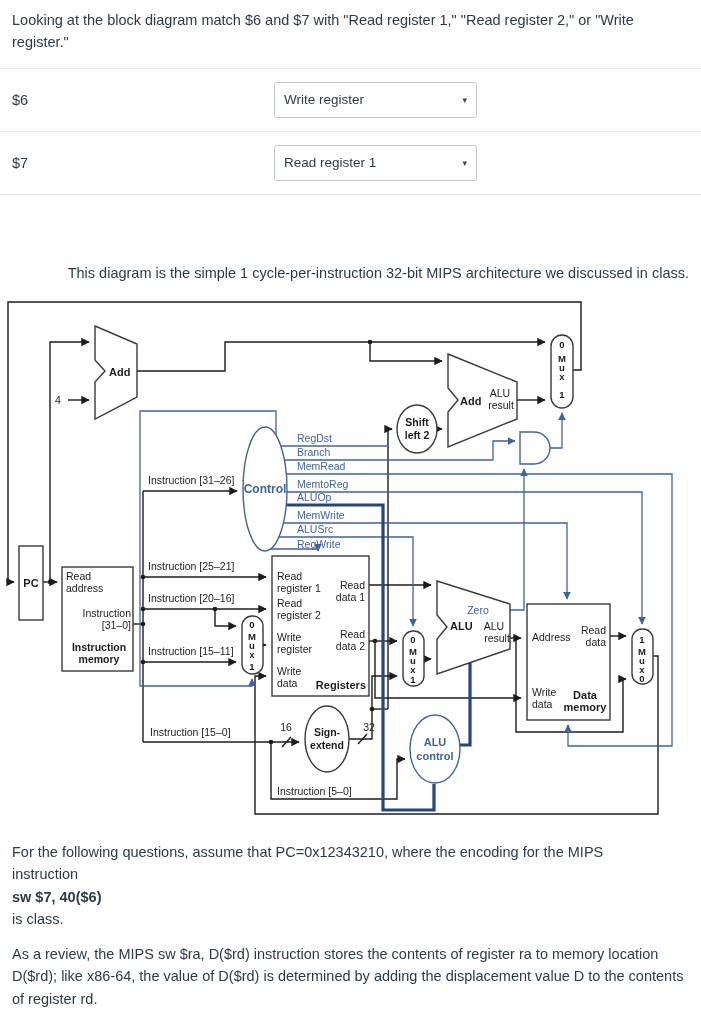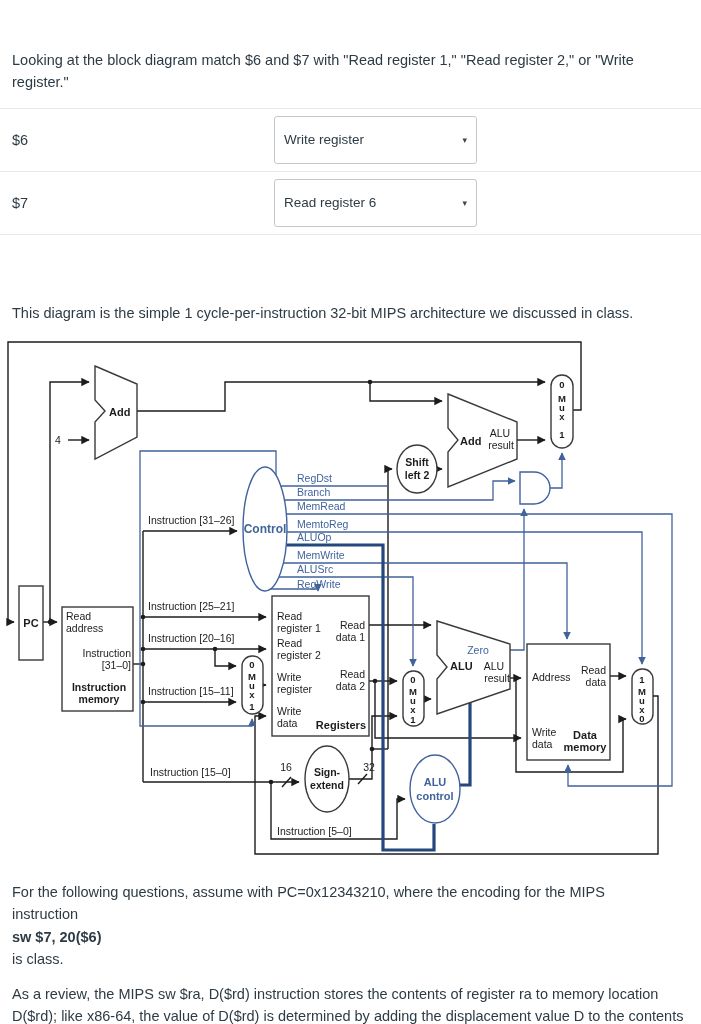--- a/index.html
+++ b/index.html
@@ -1,26 +1,26 @@
 <!DOCTYPE html>
 <html><head>
 <meta charset="utf-8">
 <style>
   html,body{margin:0;padding:0;background:#fff;}
   body{width:701px;font-family:"Liberation Sans",sans-serif;color:#2D3B45;}
   .wrap{padding:0;}
-  .q-text{padding:9px 12px 14px 12px;font-size:14.5px;line-height:1.55;max-width:672px;margin-top:40px;}
+  .q-text{padding:9px 12px 14px 12px;font-size:14.5px;line-height:1.55;max-width:672px;}
   .divider{border:none;border-top:1px solid #E6E8EA;margin:0;}
   .match-row{display:flex;align-items:center;height:62px;padding:0 12px;}
   .match-label{font-size:14.5px;width:262px;}
-  .select-box{width:203px;height:48px;border:1px solid #C2C8CC;border-radius:3px;background:#fff;
+  .select-box{width:203px;height:36px;border:1px solid #C2C8CC;border-radius:3px;background:#fff;
     display:flex;align-items:center;justify-content:space-between;padding:0 9px;box-sizing:border-box;
     font-size:13.5px;color:#2D3B45;cursor:pointer;}
   .caret{font-size:9px;color:#444;margin-left:6px;}
-  .intro-text{padding:68px 12px 12px 12px;font-size:14.5px;line-height:1.5;}
+  .intro-text{padding:68px 12px 12px 12px;font-size:14.5px;line-height:1.5;text-align:right;}
   .diagram{margin:2px 0 0 5px;}
   .after-block{padding:6px 12px 0 12px;font-size:14.5px;line-height:1.55;max-width:672px;}
   .after-block .b{font-weight:700;}
   .review-p{padding:12px 12px 26px 12px;font-size:14.5px;line-height:1.55;max-width:672px;}
   .review-p .b{font-weight:400;}
   
   svg text{font-family:"Liberation Sans",sans-serif;fill:#1c1c1c;}
   .t{font-size:10.5px;}
   .tb{font-size:10.5px;font-weight:700;}
   .tb11{font-size:11px;font-weight:700;}
@@ -49,21 +49,21 @@
     <div class="select-box">
       <span>Write register</span>
       <span class="caret">▾</span>
     </div>
   </div>
   <hr class="divider">
 
   <div class="match-row">
     <div class="match-label">$7</div>
     <div class="select-box">
-      <span>Read register 6</span>
+      <span>Read register 1</span>
       <span class="caret">▾</span>
     </div>
   </div>
   <hr class="divider">
 
   <div class="intro-text">This diagram is the simple 1 cycle-per-instruction 32-bit MIPS architecture we discussed in class.</div>
 
   <svg class="diagram" width="688" height="532" viewBox="0 0 688 532">
     <defs>
       <marker id="ab" markerWidth="7" markerHeight="7" refX="5.5" refY="3" orient="auto">
@@ -237,21 +237,21 @@
     <text class="tb11 mid" x="580" y="412">memory</text>
 
     <text class="mx" x="637" y="344">1</text>
     <text class="mx" x="637" y="356">M</text>
     <text class="mx" x="637" y="365">u</text>
     <text class="mx" x="637" y="374">x</text>
     <text class="mx" x="637" y="383">0</text>
   </svg>
 
   <div class="after-block">
-    <div>For the following questions, assume with PC=0x12343210, where the encoding for the MIPS</div>
+    <div>For the following questions, assume that PC=0x12343210, where the encoding for the MIPS</div>
     <div>instruction</div>
-    <div class="b">sw $7, 20($6)</div>
+    <div class="b">sw $7, 40($6)</div>
     <div>is class.</div>
   </div>
 
   <div class="review-p"><span>As a review, the MIPS </span><span class="b">sw $ra, D($rd)</span><span> instruction stores the contents of register </span><span class="b">ra</span><span> to memory location </span><span class="b">D($rd)</span><span>; like x86-64, the value of </span><span class="b">D($rd)</span><span> is determined by adding the displacement value </span><span class="b">D</span><span> to the contents of register </span><span class="b">rd</span><span>.</span></div>
 
 </div>
 
 </body></html>

